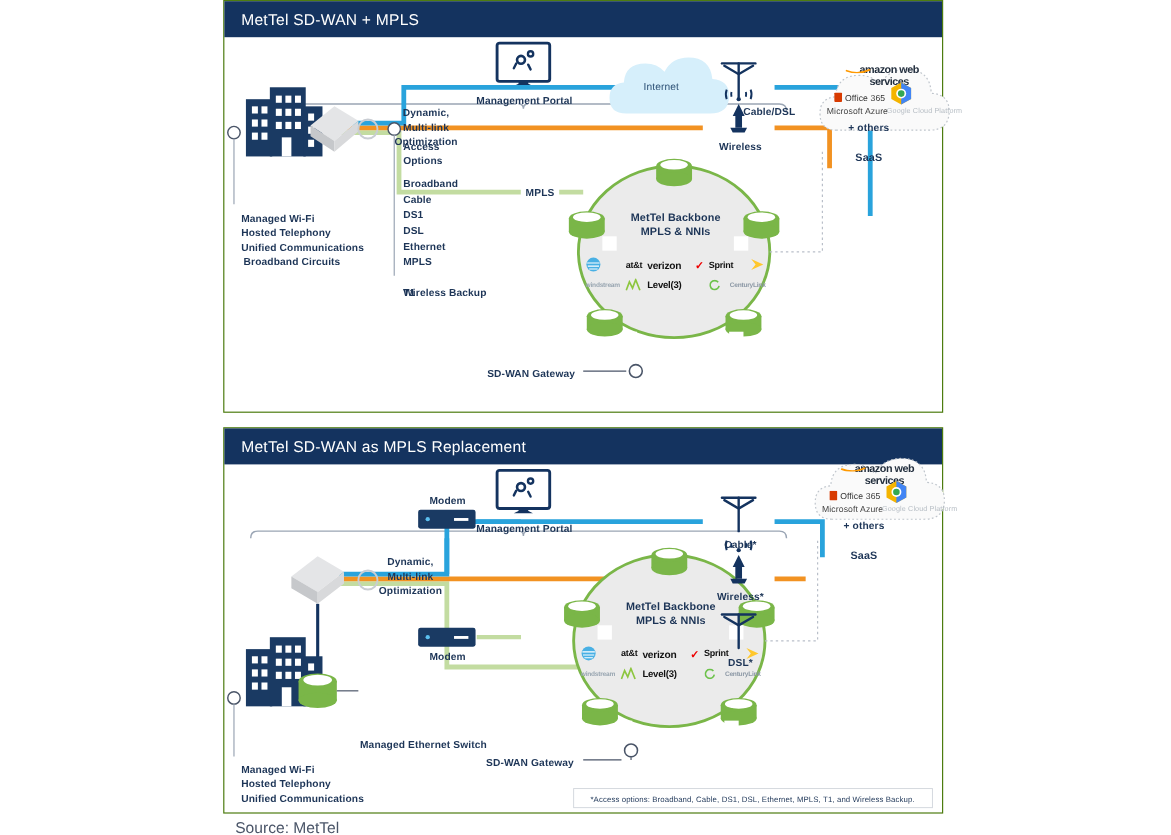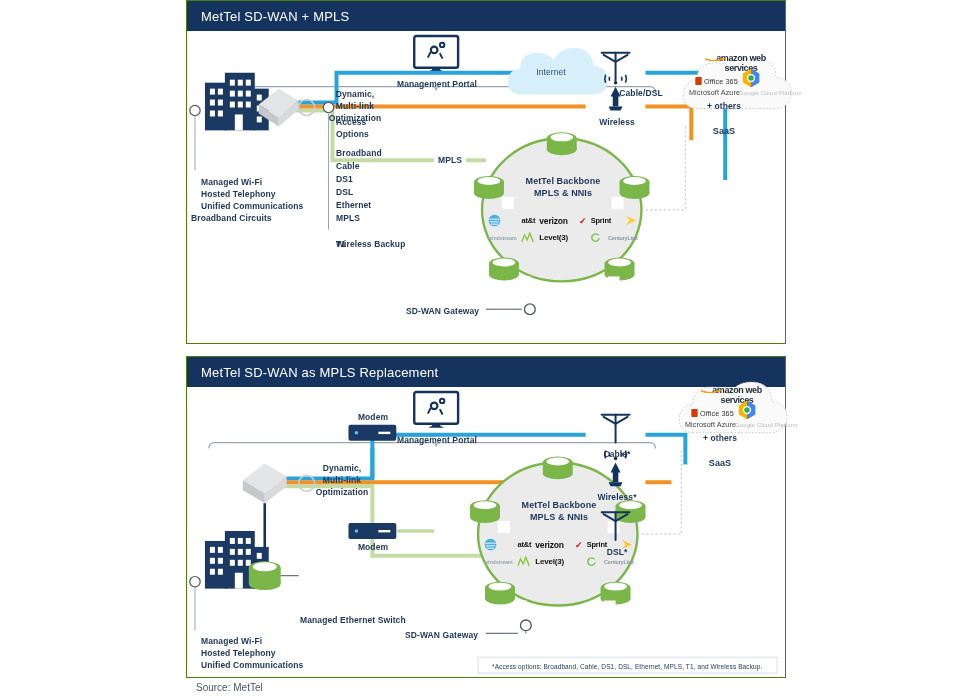--- a/index.html
+++ b/index.html
@@ -66,21 +66,21 @@
   .lbl.big { font-size: 9px; }
   .lbl.small { font-size: 7.2px; }
   .lbl.tiny { font-size: 6px; font-weight: normal; }
 
   .list-block { line-height: 1.55; }
 
   .source {
     position: absolute;
     left: 196px;
     top: 682px;
-    font-size: 10px;
+    font-size: 13px;
     color: #4a5568;
     font-weight: normal;
   }
 
   .logo-grid {
     position: absolute;
     display: grid;
     grid-template-columns: repeat(3, 1fr);
     gap: 2px 4px;
     width: 150px;
@@ -243,21 +243,21 @@
 
       <div class="lbl center" style="left:250px; top:48px;">Management Portal</div>
 
       <div class="lbl center" style="left:168px; top:58px;">Dynamic,</div>
       <div class="lbl center" style="left:168px; top:70px;">Multi-link</div>
       <div class="lbl center" style="left:168px; top:82px;">Optimization</div>
 
       <div class="lbl list-block" style="left:14px; top:145px;">Managed Wi-Fi</div>
       <div class="lbl list-block" style="left:14px; top:157px;">Hosted Telephony</div>
       <div class="lbl list-block" style="left:14px; top:169px;">Unified Communications</div>
-      <div class="lbl list-block" style="left:4px; top:181px;">Broadband Circuits</div>
+      <div class="lbl list-block" style="left:16px; top:181px;">Broadband Circuits</div>
 
       <div class="lbl" style="left:149px; top:86px;">Access</div>
       <div class="lbl" style="left:149px; top:98px;">Options</div>
 
       <div class="lbl" style="left:149px; top:117px;">Broadband</div>
       <div class="lbl" style="left:149px; top:130px;">Cable</div>
       <div class="lbl" style="left:149px; top:143px;">DS1</div>
       <div class="lbl" style="left:149px; top:156px;">DSL</div>
       <div class="lbl" style="left:149px; top:169px;">Ethernet</div>
       <div class="lbl" style="left:149px; top:182px;">MPLS</div>

